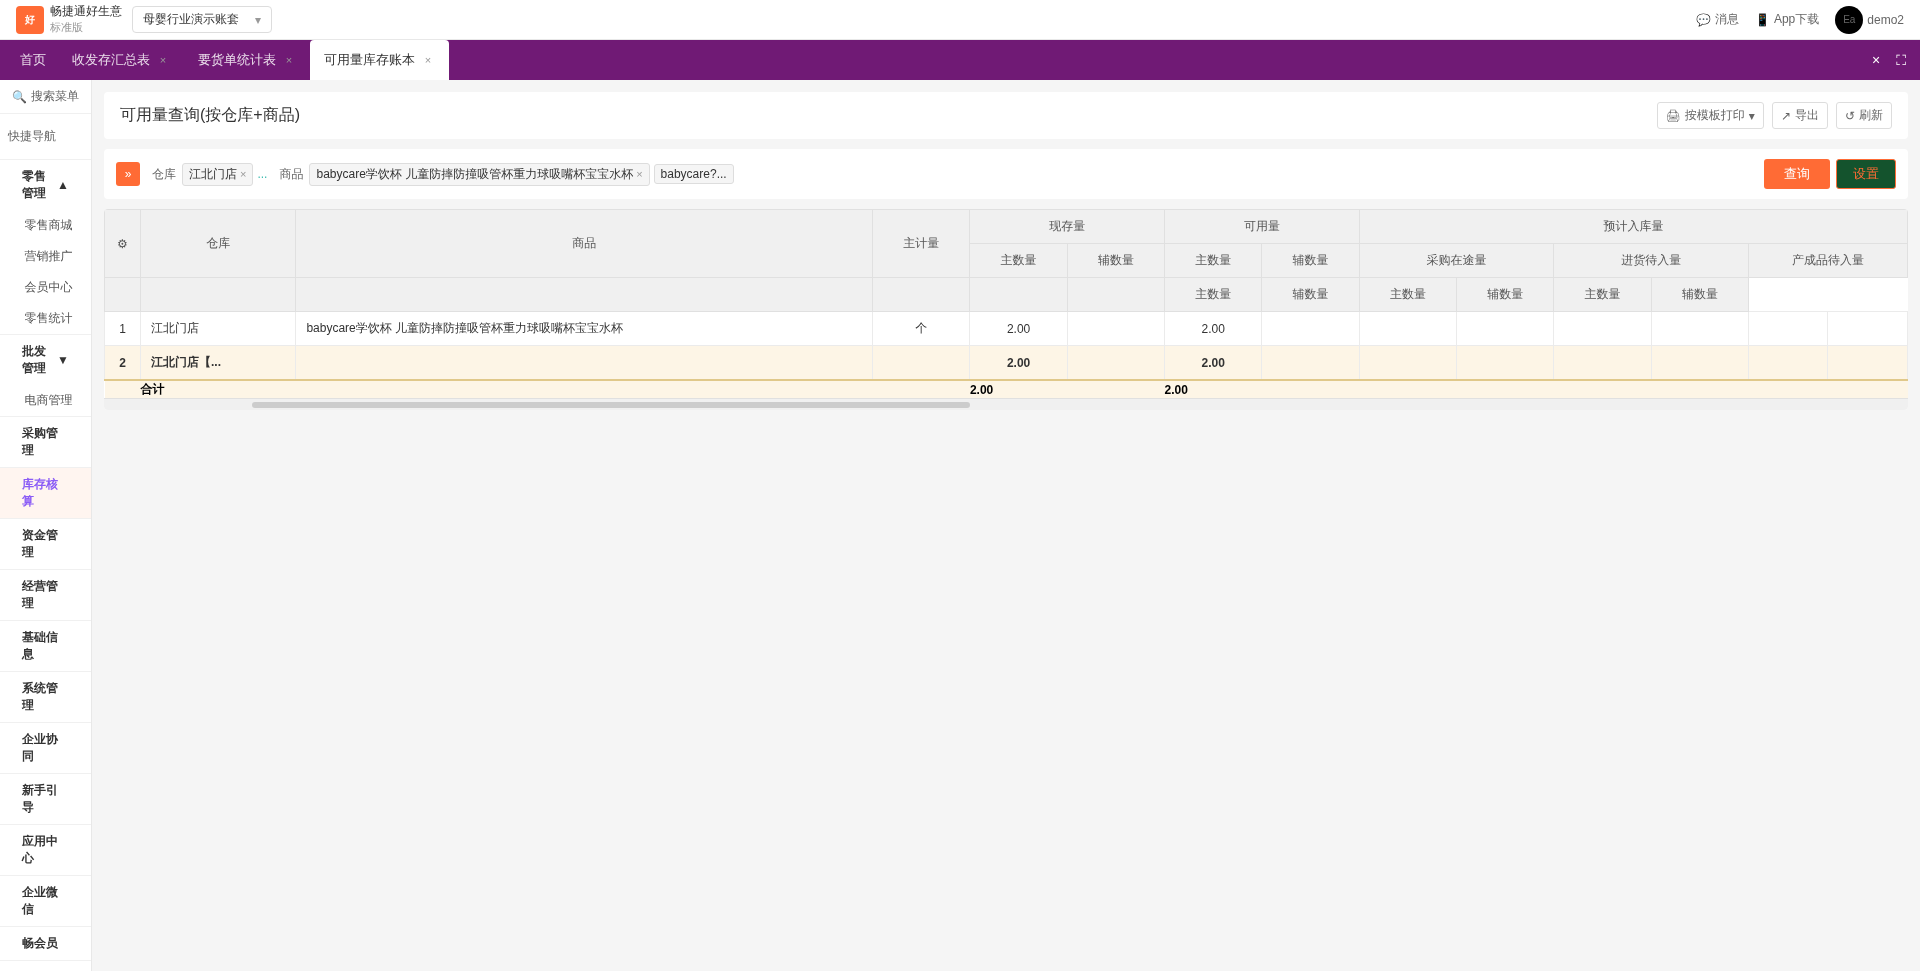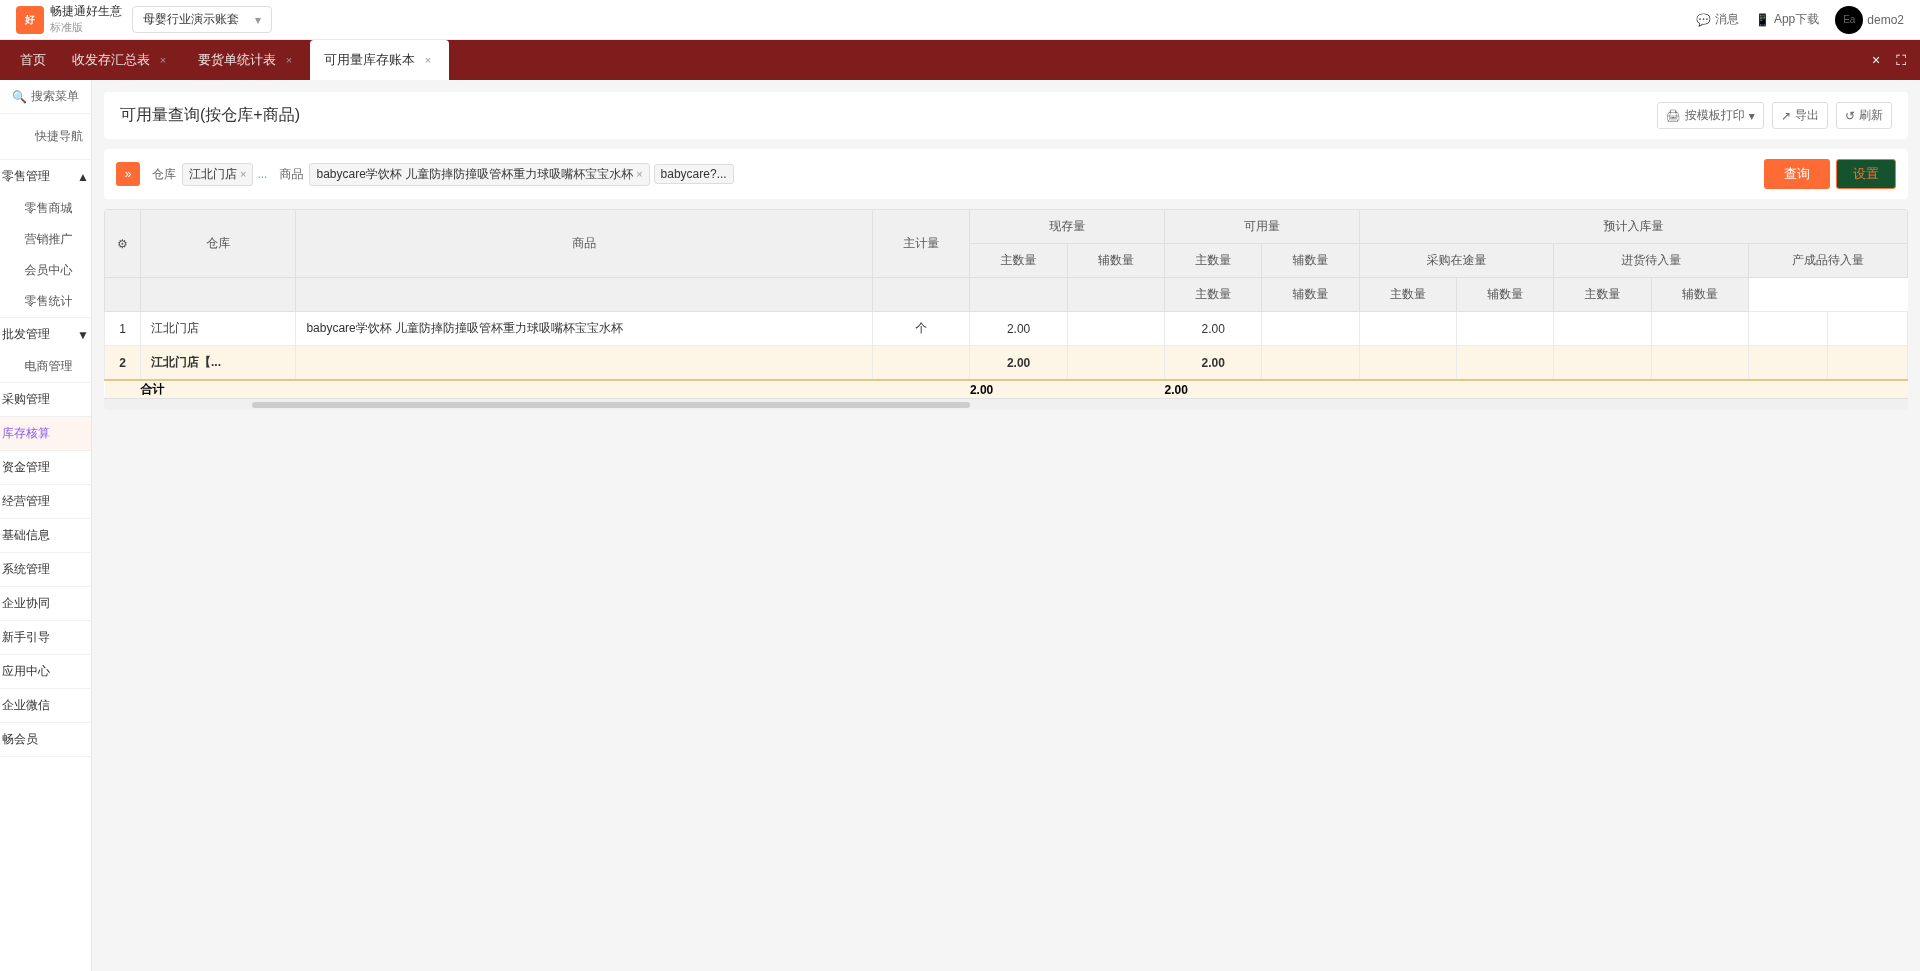--- a/index.html
+++ b/index.html
@@ -22,21 +22,21 @@
     .logo-text { font-size: 12px; color: #333; line-height: 1.3; }
     .logo-sub { font-size: 11px; color: #999; }
     .industry-selector { display: flex; align-items: center; gap: 4px; padding: 4px 10px; border: 1px solid #ddd; border-radius: 4px; cursor: pointer; background: #fff; font-size: 12px; color: #333; min-width: 140px; }
     .top-bar-right { display: flex; align-items: center; gap: 16px; }
     .top-bar-action { display: flex; align-items: center; gap: 4px; font-size: 12px; color: #666; cursor: pointer; }
     .avatar { width: 28px; height: 28px; border-radius: 50%; background: #000000; display: flex; align-items: center; justify-content: center; overflow: hidden; }
 
     
     .nav-tabs {
       height: 40px;
-      background: #7f1d1d;
+      background: #701a75;
       display: flex;
       align-items: stretch;
       flex-shrink: 0;
       padding: 0 8px;
     }
     .nav-tab {
       display: flex;
       align-items: center;
       gap: 6px;
       padding: 0 14px;
@@ -80,29 +80,29 @@
     }
     .sidebar-nav { padding: 6px 0; border-bottom: 1px solid #f0f0f0; }
     .sidebar-nav-item {
       padding: 8px 8px;
       font-size: 12px;
       color: #666;
       cursor: pointer;
       text-align: center;
       display: flex;
       align-items: center;
-      justify-content: flex-end;
+      justify-content: flex-start;
       gap: 4px;
     }
     .sidebar-section { border-bottom: 1px solid #f0f0f0; }
     .sidebar-section-header {
-      padding: 8px 2px;
+      padding: 8px 22px;
       font-size: 12px;
       color: #333;
-      font-weight: normal;
+      font-weight: bold;
       cursor: pointer;
       display: flex;
       align-items: center;
       justify-content: space-between;
     }
     .sidebar-item {
       padding: 7px 10px 7px 16px;
       font-size: 12px;
       color: #555;
       cursor: pointer;

